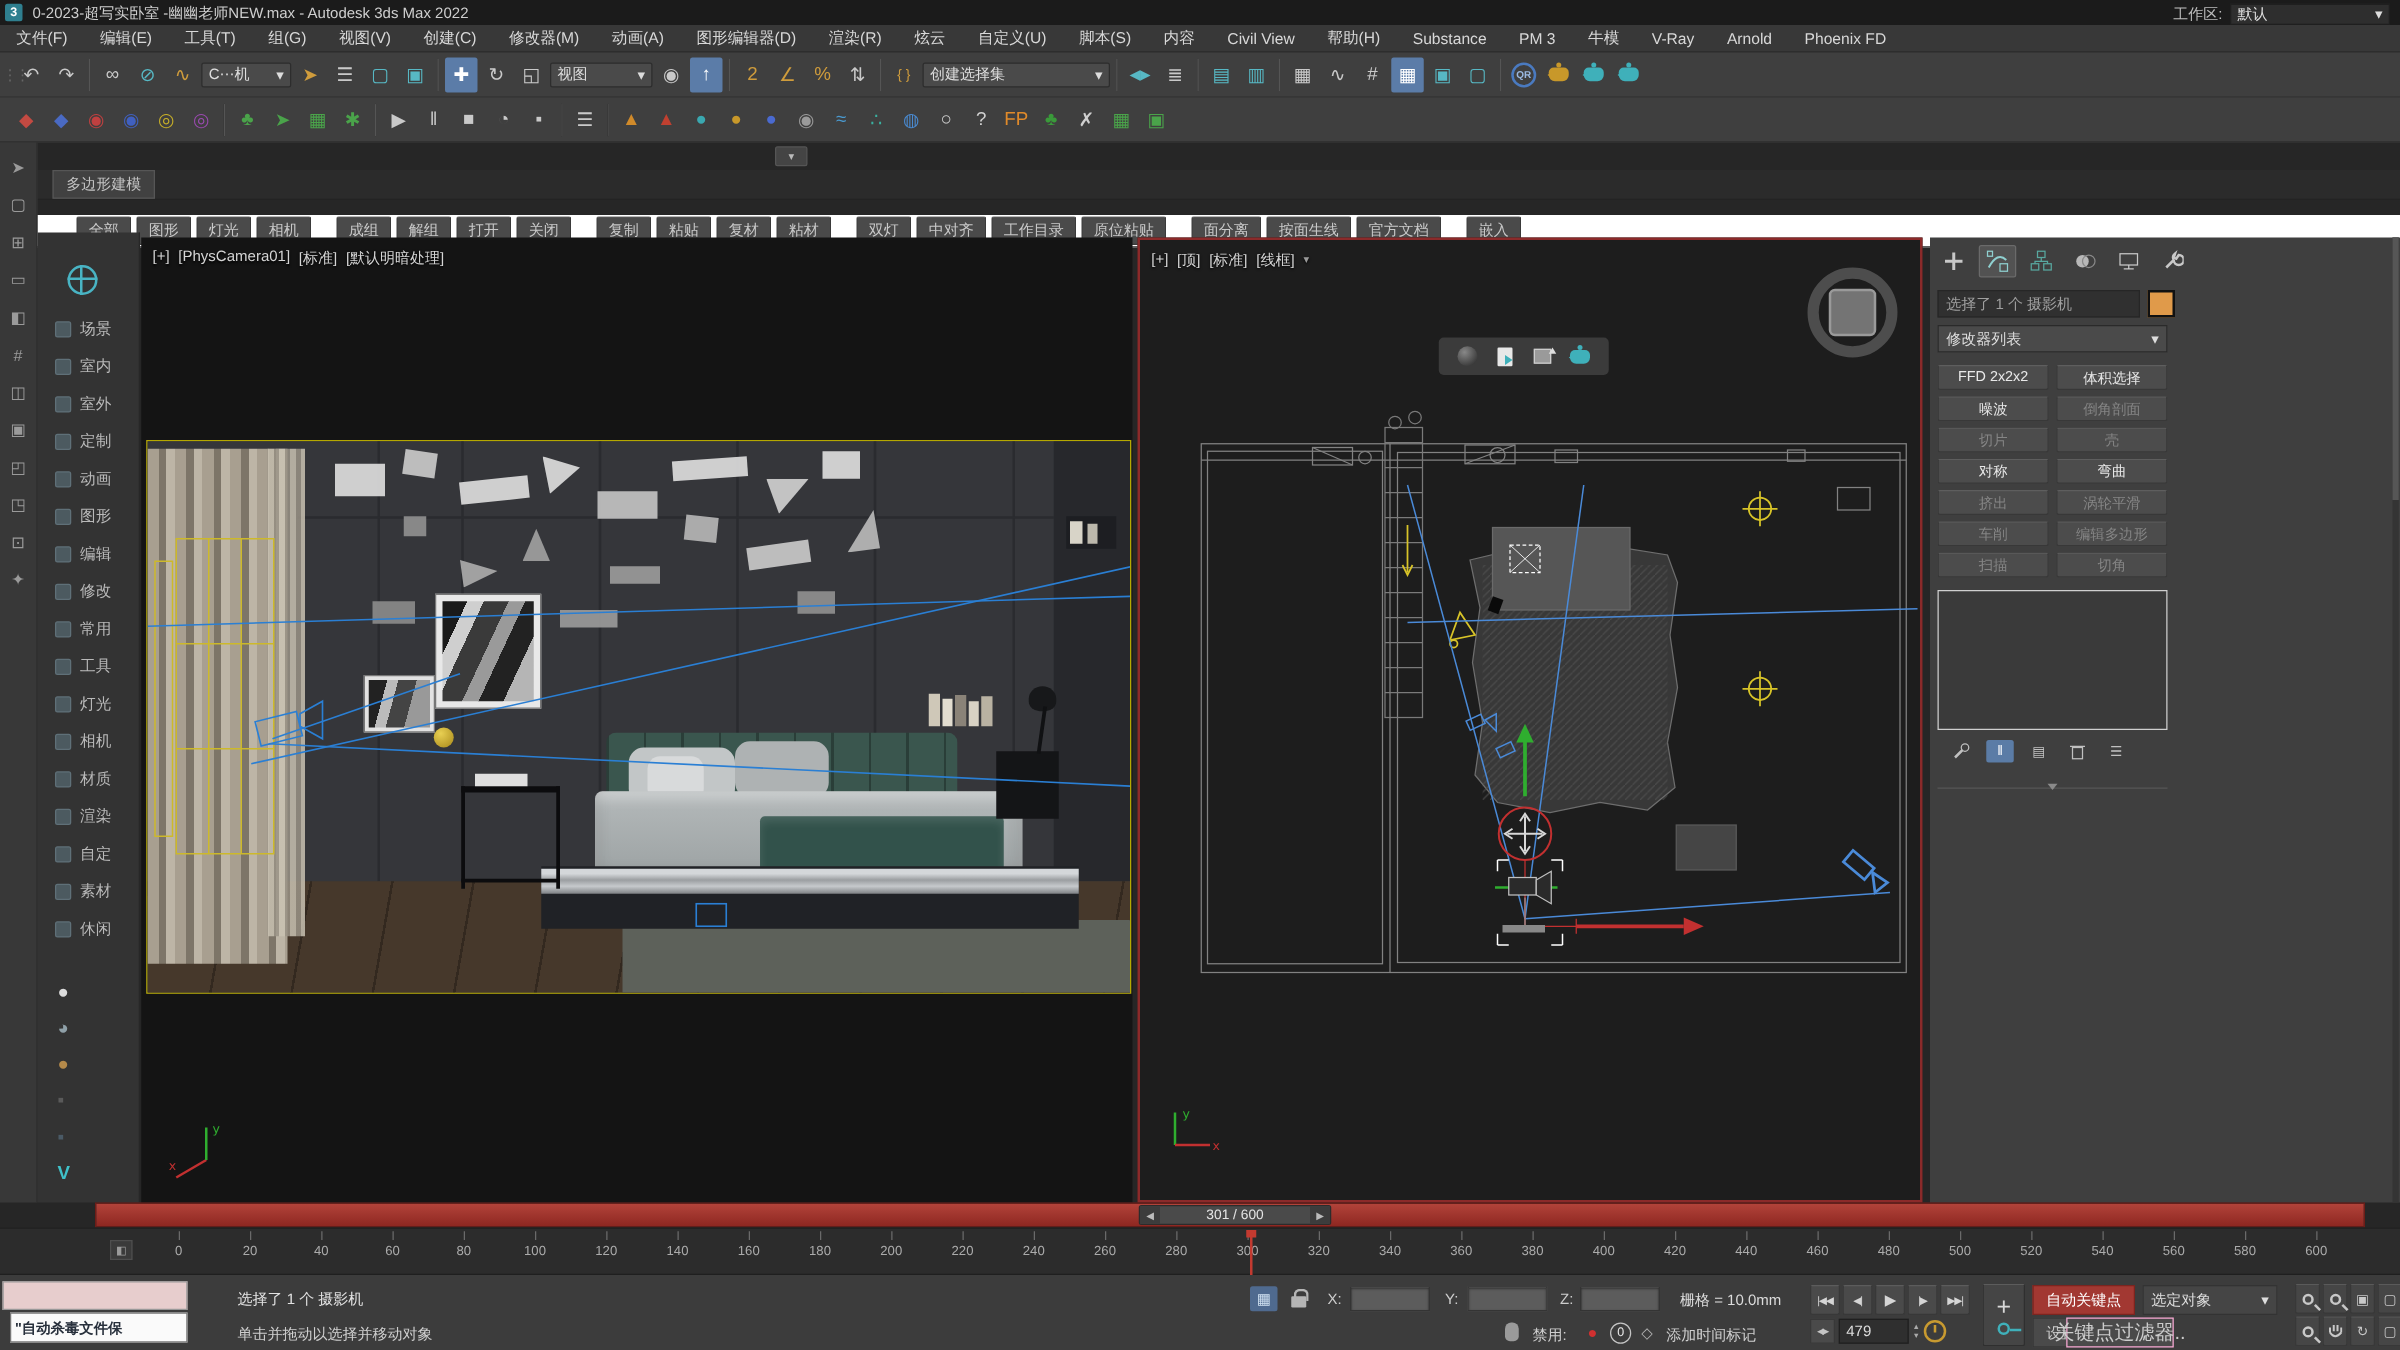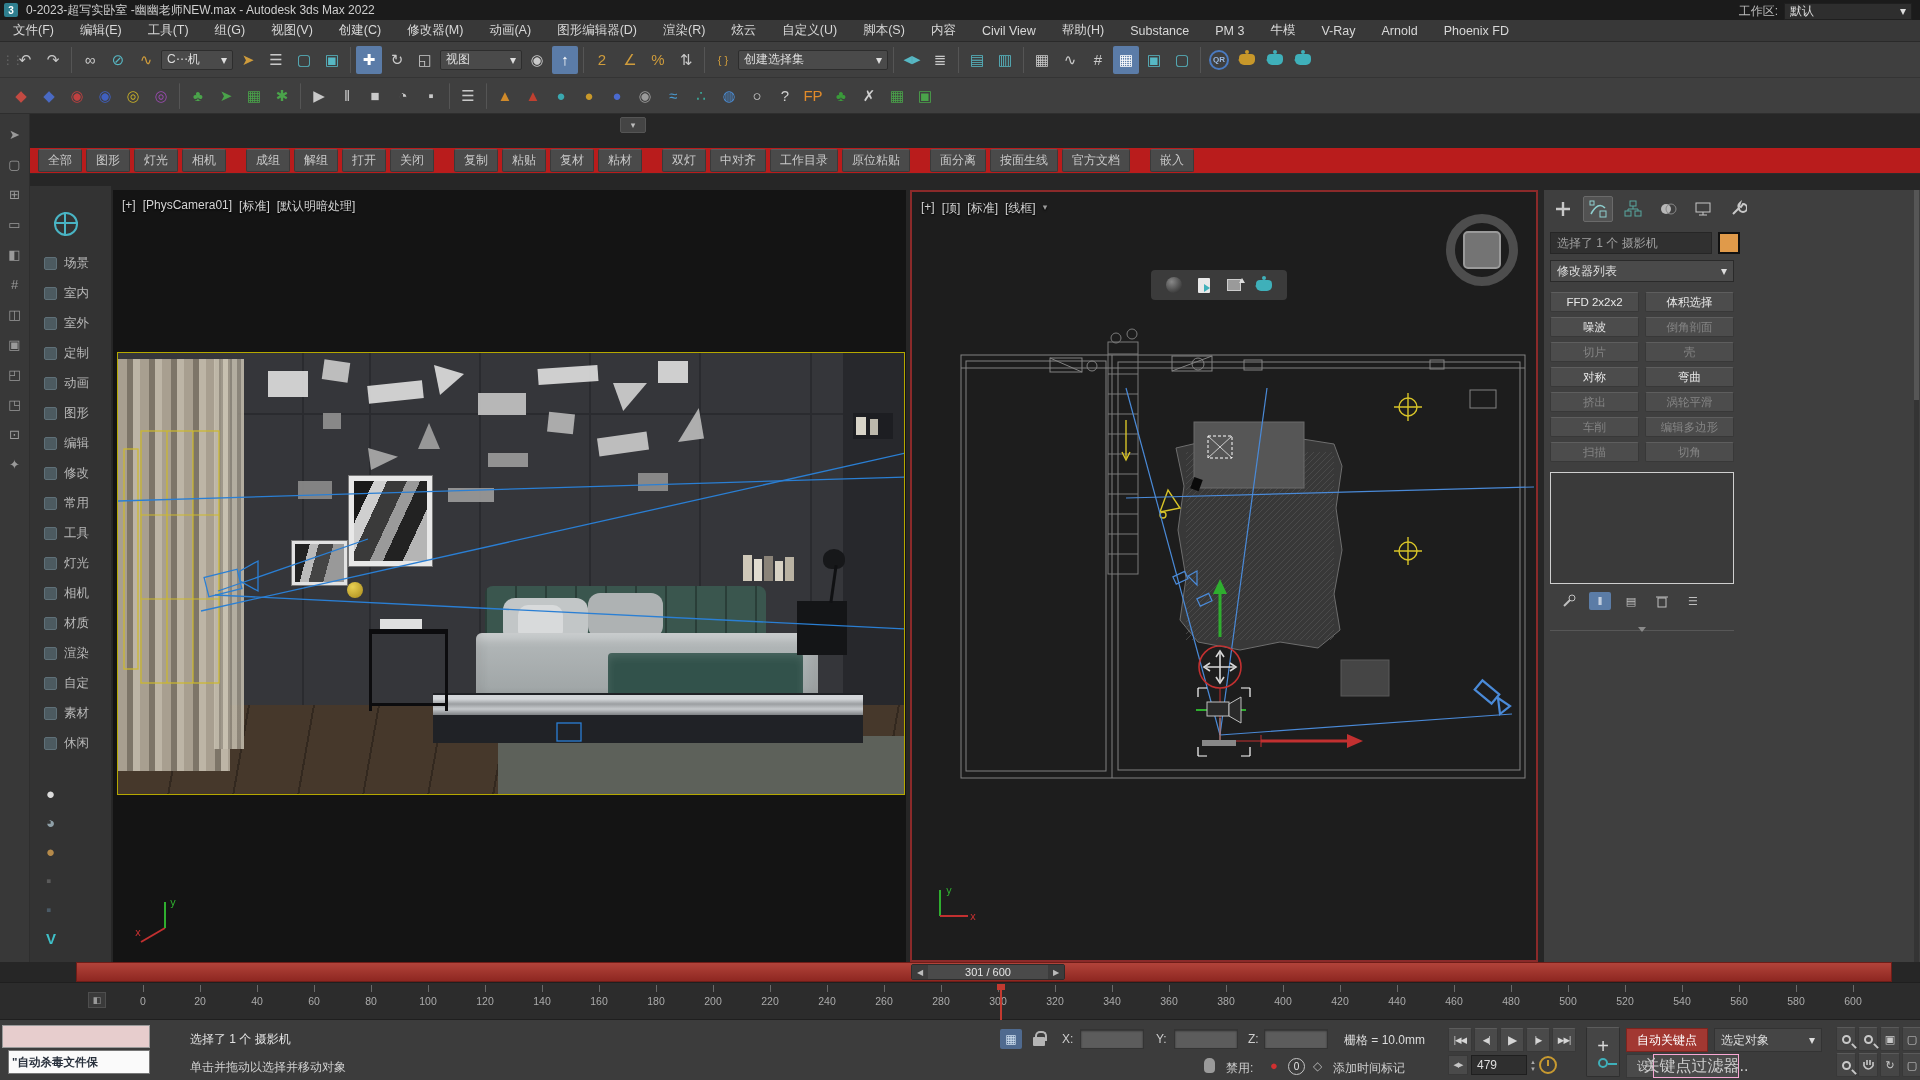--- a/index.html
+++ b/index.html
@@ -53,22 +53,22 @@
   #ribbontabs { position:absolute; left:0; top:114px; width:1920px; height:22px; background:#333;
     display:flex; align-items:flex-end; padding-left:70px; gap:4px; border-bottom:1px solid #2a2a2a;}
   .rtab { padding:2px 26px; font-size:12.5px; color:#979797; }
   .rtab.active { background:#4e4e4e; color:#e0e0e0; border:1px solid #5a5a5a; border-bottom:none; }
   .rtab-dd { width:26px; height:16px; background:#444; border:1px solid #555; border-radius:2px; color:#bbb;
     font-size:9px; display:flex; align-items:center; justify-content:center; margin-bottom:2px;}
   #substrip { position:absolute; left:0; top:136px; width:1920px; height:24px; background:#2b2b2b;
     display:flex; align-items:center; border-bottom:1px solid #232323;}
   #subtab-chip { margin-left:42px; background:#414141; border:1px solid #565656; color:#c3c3c3;
     font-size:12px; padding:2px 10px; }
-  #quickbar { position:absolute; left:0; top:148px; width:1920px; height:26px; background:#b91c1c;
-    display:flex; align-items:center; padding-left:38px; gap:4px; border-bottom:1px solid #2c2c2c;}
+  #quickbar { position:absolute; left:0; top:172px; width:1920px; height:26px; background:#ffffff;
+    display:flex; align-items:center; padding-left:61px; gap:4px; border-bottom:1px solid #2c2c2c;}
   .qbtn { background:#4a4a4a; border:1px solid #3a3a3a; border-top-color:#5a5a5a; color:#c9c9c9;
     font-size:12px; padding:2px 9px; border-radius:2px; white-space:nowrap;}
   .qbtn.grp { margin-left:16px; }
 
   
   #leftrail { position:absolute; left:0; top:114px; width:30px; height:848px; background:#383838;
     display:flex; flex-direction:column; align-items:center; padding-top:10px; gap:10px;
     border-right:1px solid #2e2e2e;}
   #leftrail .rail-icon { width:20px; height:20px; color:#9a9a9a; font-size:13px;
     display:flex; align-items:center; justify-content:center; }
@@ -421,20 +421,23 @@
       <span class="tb-icon" style="color: rgb(58, 154, 58);">♣</span>
 
       <span class="tb-icon" style="color: rgb(208, 208, 208);">✗</span>
 
       <span class="tb-icon" style="color: rgb(74, 163, 74);">▦</span>
 
       <span class="tb-icon" style="color: rgb(74, 163, 74);">▣</span>
     </div>
 
   <div class="rtab-dd abs" style="left:620px; top:117px;">▾</div>
+  <div id="substrip">
+    <span id="subtab-chip">多边形建模</span>
+  </div>
   <div id="quickbar">
 
   <span class="qbtn">全部</span>
       <span class="qbtn">图形</span>
       <span class="qbtn">灯光</span>
       <span class="qbtn">相机</span>
       <span class="qbtn grp">成组</span>
       <span class="qbtn">解组</span>
       <span class="qbtn">打开</span>
       <span class="qbtn">关闭</span>

